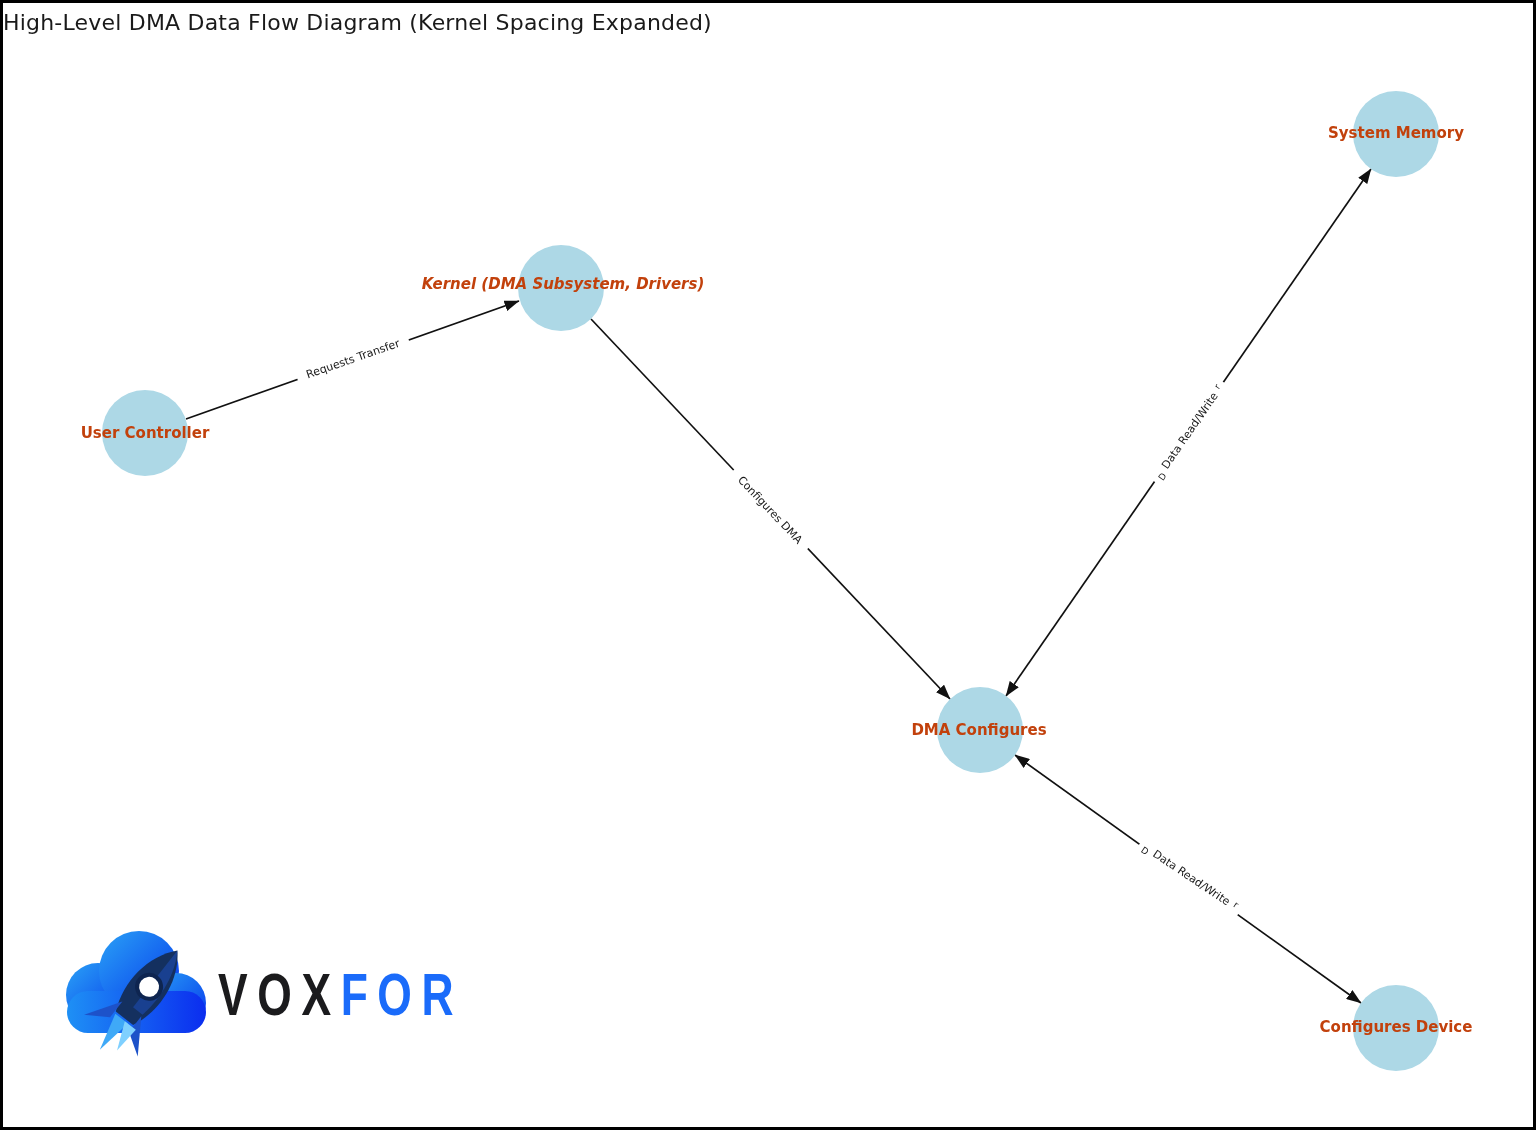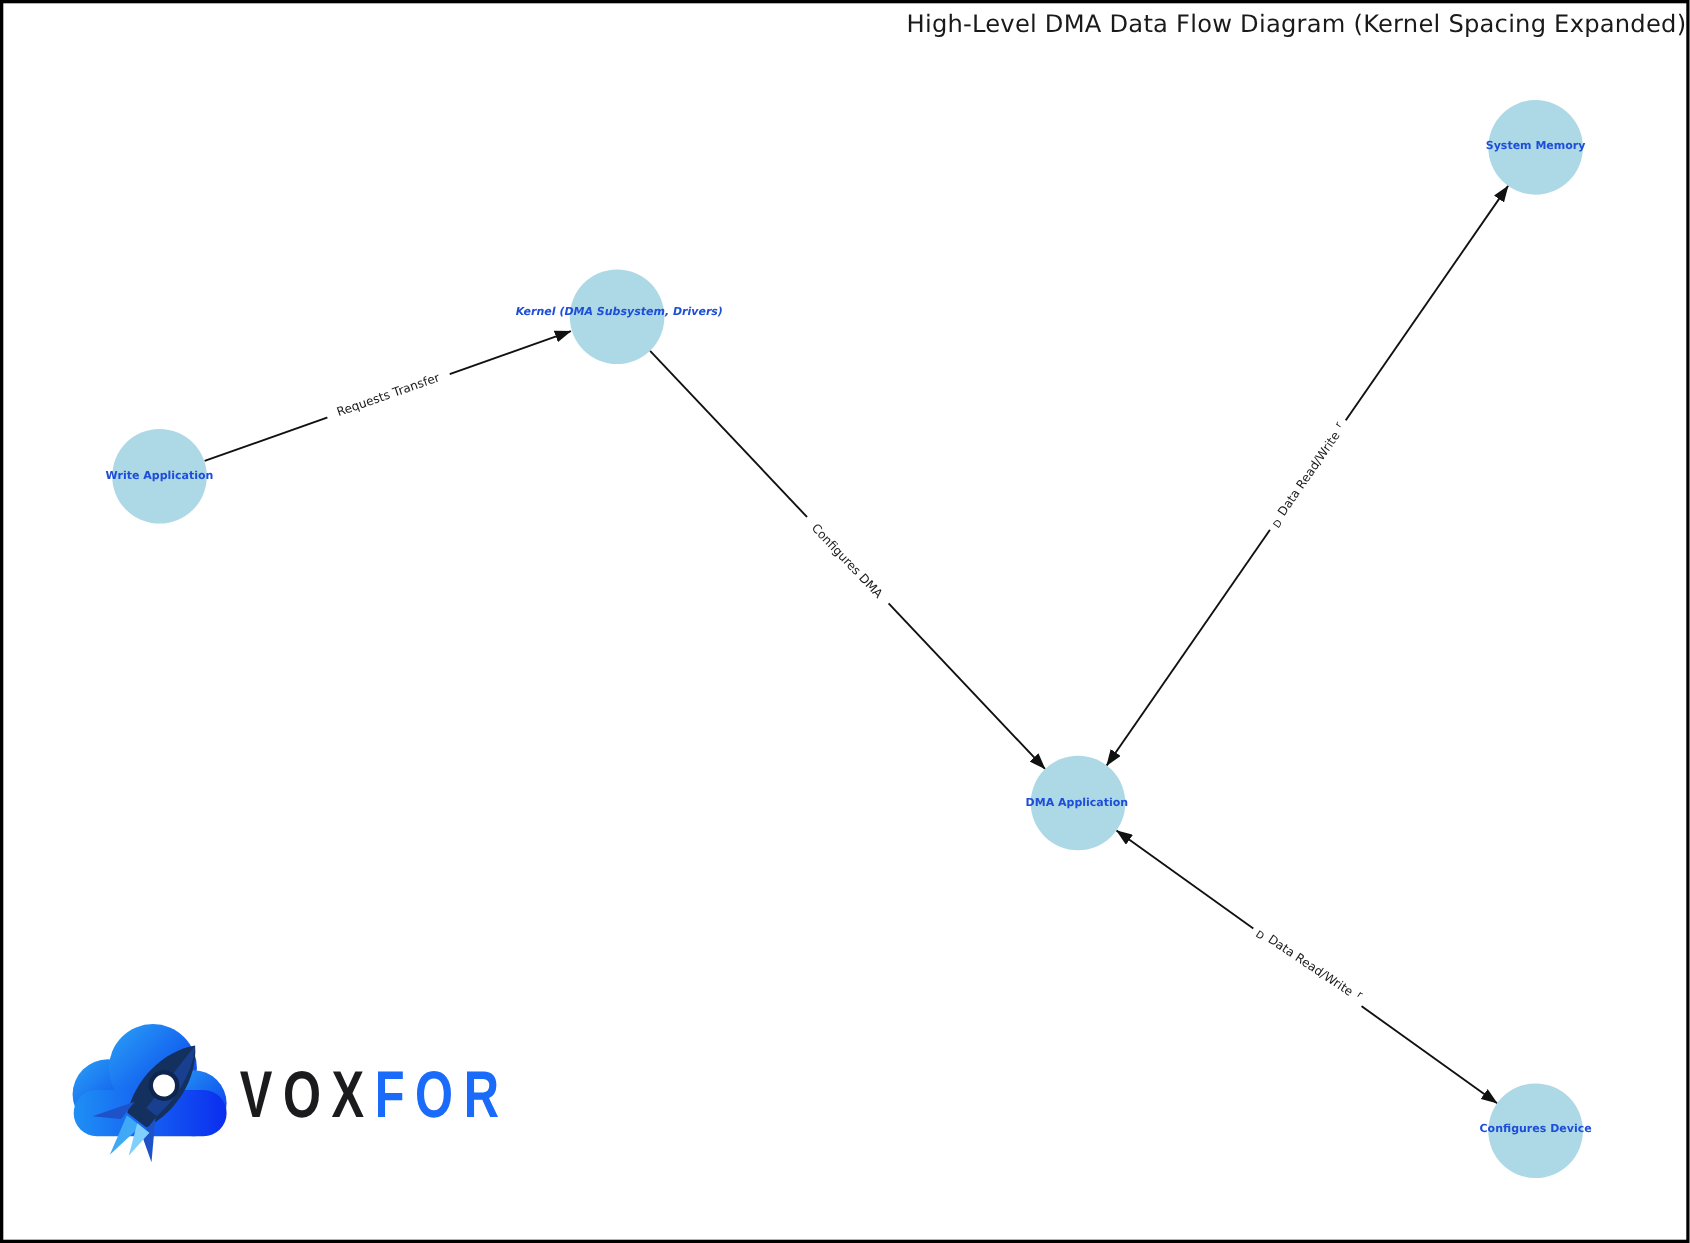--- a/index.html
+++ b/index.html
@@ -8,33 +8,33 @@
     position:relative;
     width:1536px;height:1130px;
     background:#ffffff;
     border:3px solid #000000;
     overflow:hidden;
     font-family:"DejaVu Sans", sans-serif;
   }
   .diagram-title{
     position:absolute;
     top:7px;left:0;width:100%;
-    text-align:right;
+    text-align:left;
     font-size:22px;
     color:#1a1a1a;
     letter-spacing:0.2px;
   }
   svg.graph{position:absolute;left:0;top:0;}
   .edge-line{fill:none;}
   .node-label{
     position:absolute;
     transform:translate(-50%,-50%);
-    font-size:10px;
+    font-size:15px;
     font-weight:bold;
-    color:#1d4ed8;
+    color:#c2410c;
     white-space:nowrap;
     z-index:3;
   }
   .edge-label{
     position:absolute;
     background:#ffffff;
     color:#1a1a1a;
     font-size:11px;
     white-space:nowrap;
     padding:1px 5px;
@@ -97,24 +97,24 @@
 
     <line class="edge-line" stroke-width="1.7" x1="1012" y1="752" x2="1358" y2="1000" marker-start="url(#ah-start)" marker-end="url(#ah-end)" style="stroke: rgb(17, 17, 17);"></line>
 
     <circle cx="142" cy="430" r="43" style="fill: rgb(173, 216, 230);"></circle>
     <circle cx="558" cy="285" r="43" style="fill: rgb(173, 216, 230);"></circle>
     <circle cx="1393" cy="131" r="43" style="fill: rgb(173, 216, 230);"></circle>
     <circle cx="977" cy="727" r="43" style="fill: rgb(173, 216, 230);"></circle>
     <circle cx="1393" cy="1025" r="43" style="fill: rgb(173, 216, 230);"></circle>
   </svg>
 
-  <div class="node-label" style="left:142px;top:430px;">Write Application</div>
+  <div class="node-label" style="left:142px;top:430px;">User Controller</div>
   <div class="node-label" style="left:560px;top:281px;font-style:italic;">Kernel (DMA Subsystem, Drivers)</div>
   <div class="node-label" style="left:1393px;top:130px;">System Memory</div>
-  <div class="node-label" style="left:976px;top:727px;">DMA Application</div>
+  <div class="node-label" style="left:976px;top:727px;">DMA Configures</div>
   <div class="node-label" style="left:1393px;top:1024px;">Configures Device</div>
 
   <div class="edge-label rot-n19" style="left:350px;top:356px;">
     <span class="stray stray-pre"></span>
     <span>Requests Transfer</span>
     <span class="stray stray-suf"></span>
   </div>
 
   <div class="edge-label rot-p46" style="left:767px;top:507px;">
     <span class="stray stray-pre"></span>

